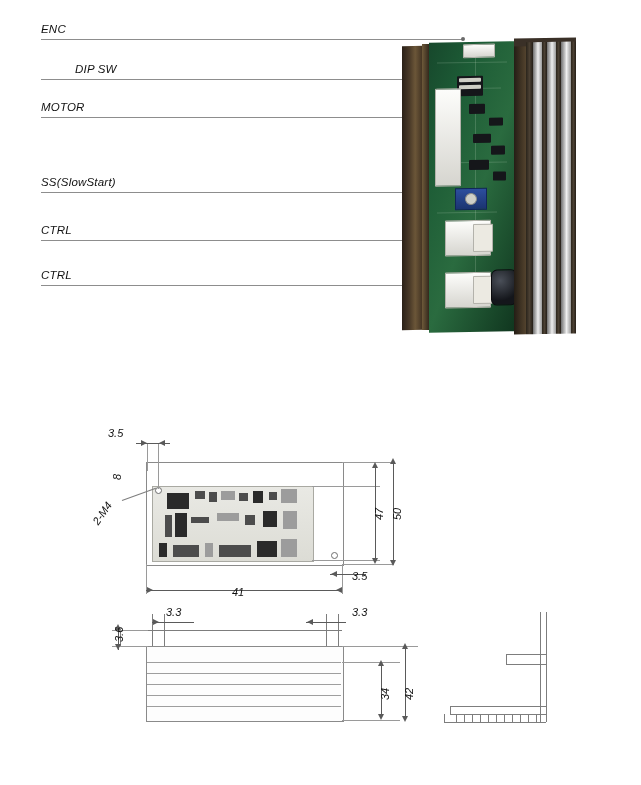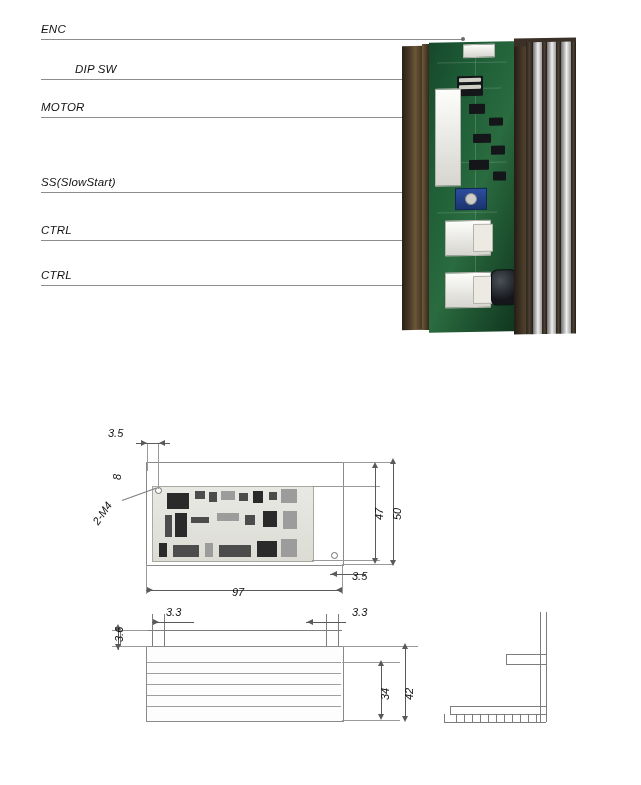--- a/index.html
+++ b/index.html
@@ -354,21 +354,21 @@
   <div class="dline v" style="left:393px; top:462px; height:102px;"></div>
   <div class="arrow-u" style="left:390px; top:458px;"></div>
   <div class="arrow-d" style="left:390px; top:560px;"></div>
   <div class="dim-text vert" style="left:391px; top:520px;">50</div>
 
   <div class="ext v" style="left:146px; top:564px; height:30px; background:#9a9a9a;"></div>
   <div class="ext v" style="left:342px; top:564px; height:30px; background:#9a9a9a;"></div>
   <div class="dline h" style="left:146px; top:590px; width:196px;"></div>
   <div class="arrow-r" style="left:147px; top:587px;"></div>
   <div class="arrow-l" style="left:336px; top:587px;"></div>
-  <div class="dim-text" style="left:232px; top:586px;">97</div>
+  <div class="dim-text" style="left:232px; top:586px;">41</div>
 
   <div class="dline h" style="left:330px; top:574px; width:36px;"></div>
   <div class="arrow-l" style="left:331px; top:571px;"></div>
   <div class="dim-text" style="left:352px; top:570px;">3.5</div>
 
   <div class="fv-body" style="left:146px; top:646px; width:196px; height:74px;"></div>
   <div class="fv-line" style="left:147px; top:662px; width:194px;"></div>
   <div class="fv-line" style="left:147px; top:673px; width:194px;"></div>
   <div class="fv-line" style="left:147px; top:684px; width:194px;"></div>
   <div class="fv-line" style="left:147px; top:695px; width:194px;"></div>

